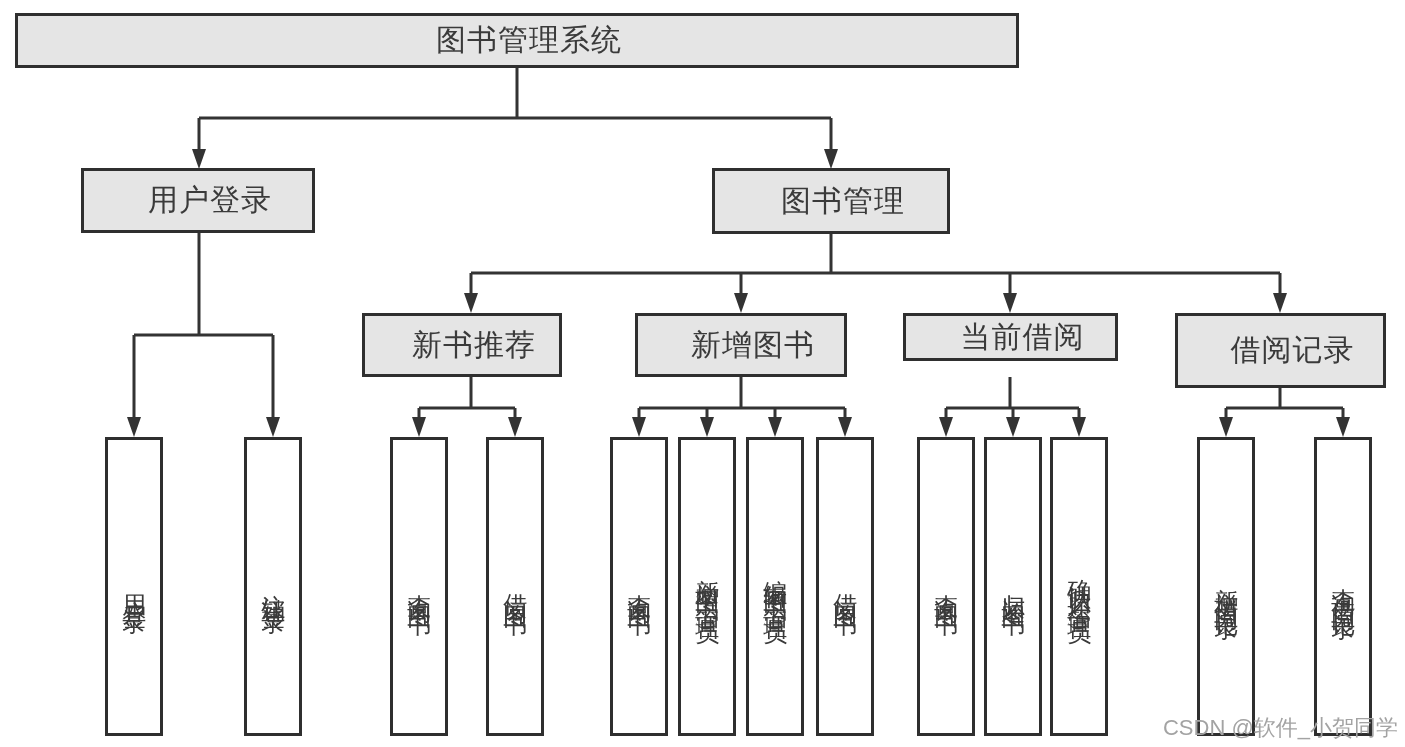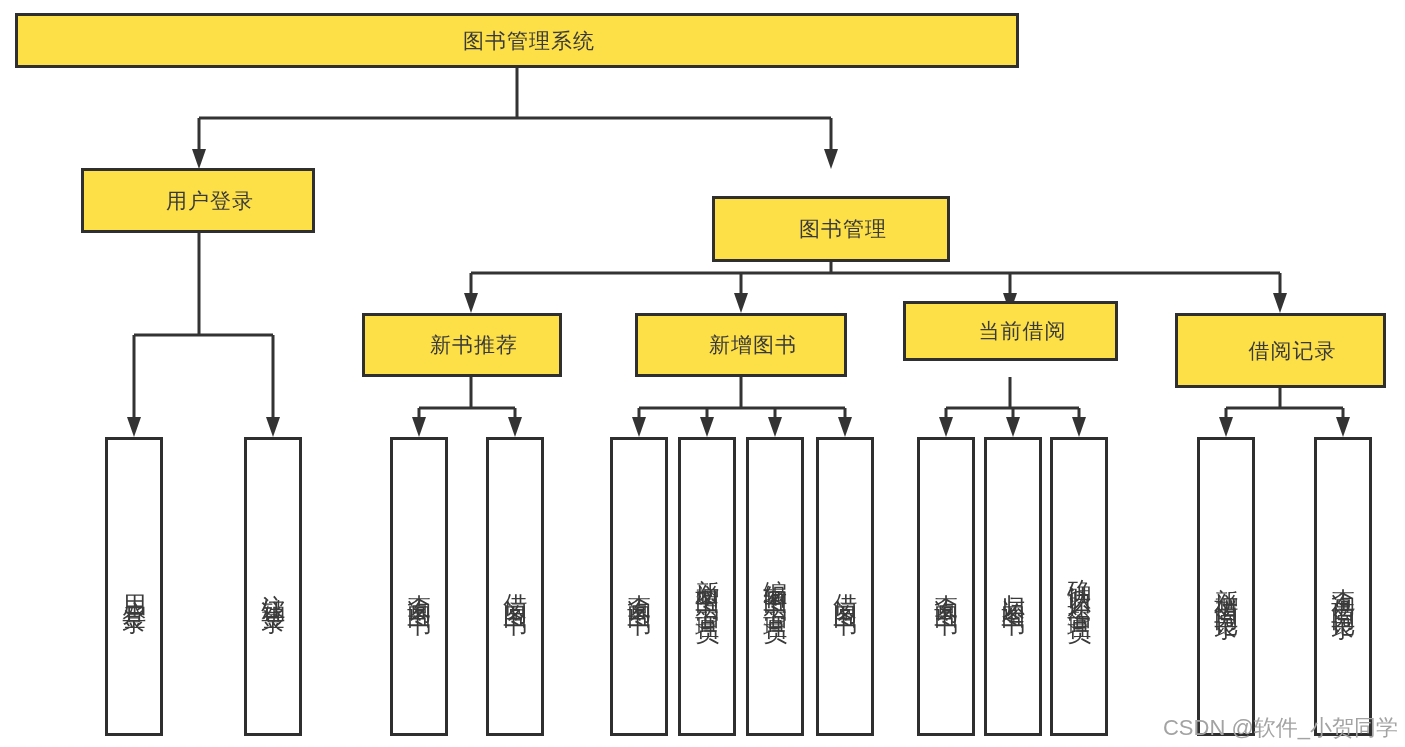--- a/index.html
+++ b/index.html
@@ -15,25 +15,25 @@
     position: absolute;
     left: 0; top: 0;
     width: 1405px; height: 747px;
     z-index: 1;
   }
   .hbox {
     position: absolute;
     z-index: 2;
     box-sizing: border-box;
     border: 3px solid #2f2f2f;
-    background: #fde047;
+    background: #e5e5e5;
     display: flex;
     align-items: center;
     justify-content: center;
-    font-size: 21px;
+    font-size: 30px;
     color: #3a3a3a;
     letter-spacing: 1px;
     white-space: nowrap;
     padding-left: 24px;
   }
   .vbox {
     position: absolute;
     z-index: 2;
     box-sizing: border-box;
     border: 3px solid #2f2f2f;
@@ -44,24 +44,24 @@
     writing-mode: vertical-rl;
     text-orientation: mixed;
     font-size: 24px;
     letter-spacing: 6px;
     color: #3a3a3a;
     line-height: 1.1;
   }
   
   .n-root    { left: 15px;   top: 13px;  width: 1004px; height: 55px; }
   .n-login   { left: 81px;   top: 168px; width: 234px;  height: 65px; }
-  .n-mgmt    { left: 712px;  top: 168px; width: 238px;  height: 66px; margin-top: 28px; }
+  .n-mgmt    { left: 712px;  top: 168px; width: 238px;  height: 66px; }
   .n-rec     { left: 362px;  top: 313px; width: 200px;  height: 64px; font-family: Liberation Serif, serif; }
   .n-borrow  { left: 635px;  top: 313px; width: 212px;  height: 64px; }
-  .n-current { left: 903px;  top: 301px; width: 215px;  height: 60px; }
+  .n-current { left: 903px;  top: 313px; width: 215px;  height: 48px; }
   .n-records { left: 1175px; top: 313px; width: 211px;  height: 75px; }
   
   .leaf { top: 437px; height: 299px; width: 58px; }
   .l-g1a { left: 105px; }  .l-g1b { left: 244px; }
   .l-g2a { left: 390px; }  .l-g2b { left: 486px; }
   .l-g3a { left: 610px; }  .l-g3b { left: 678px; }
   .l-g3c { left: 746px; }  .l-g3d { left: 816px; }
   .l-g4a { left: 917px; }  .l-g4b { left: 984px; }  .l-g4c { left: 1050px; }
   .l-g5a { left: 1197px; } .l-g5b { left: 1314px; }
   #watermark {

